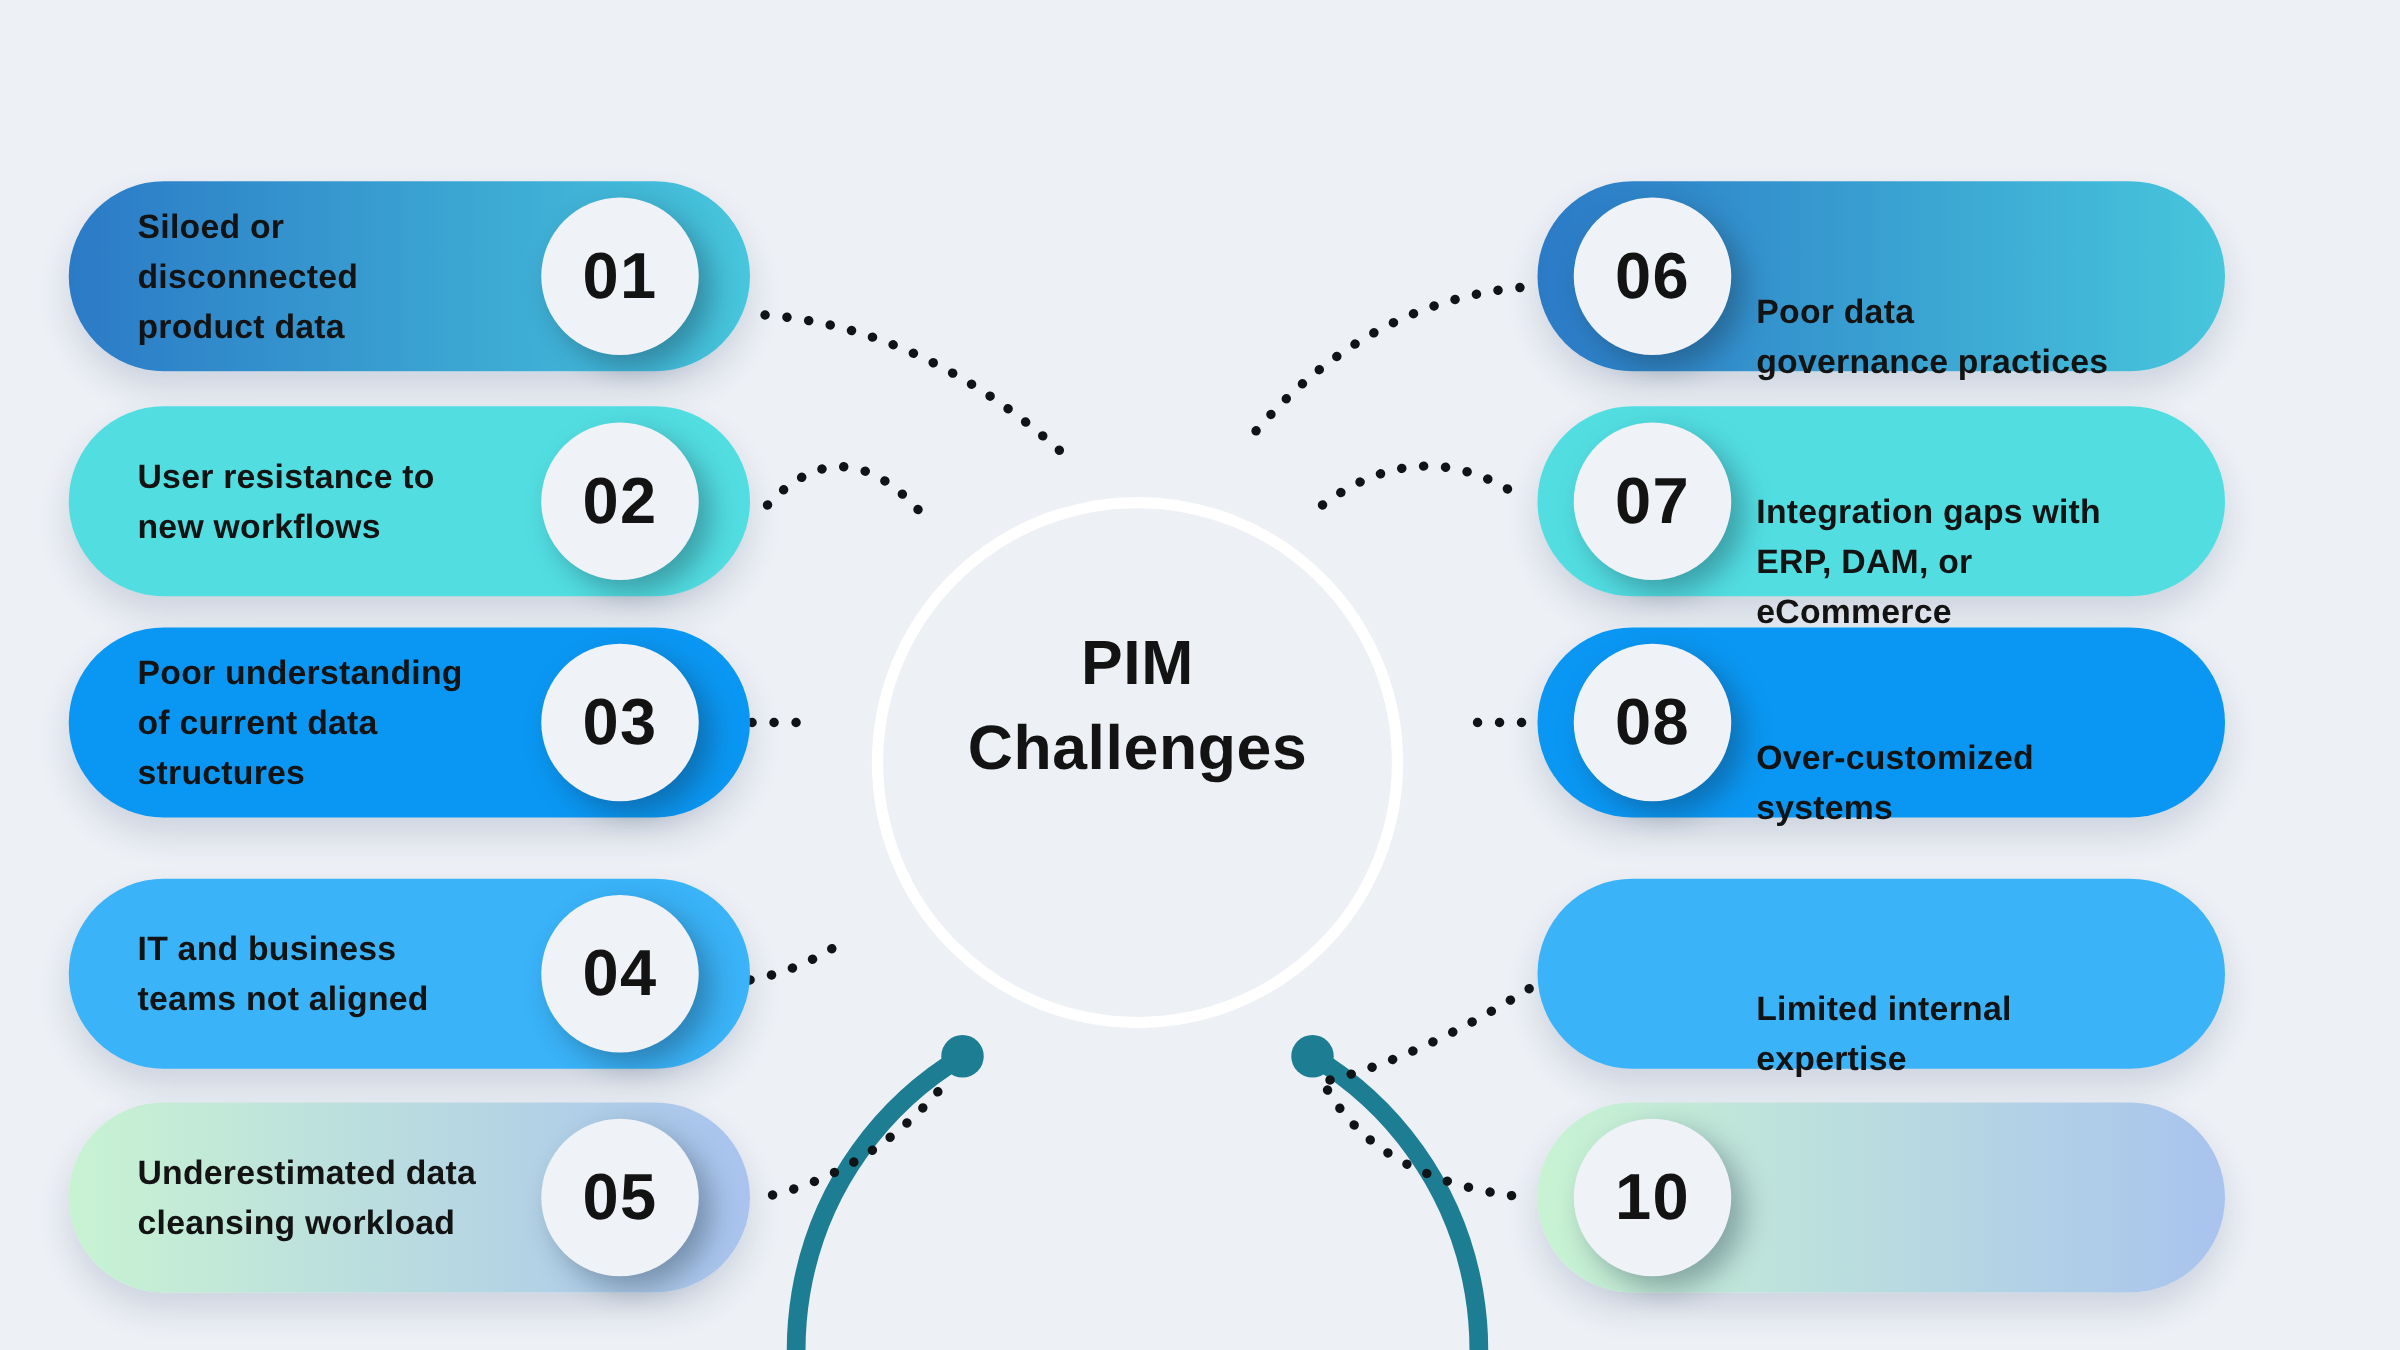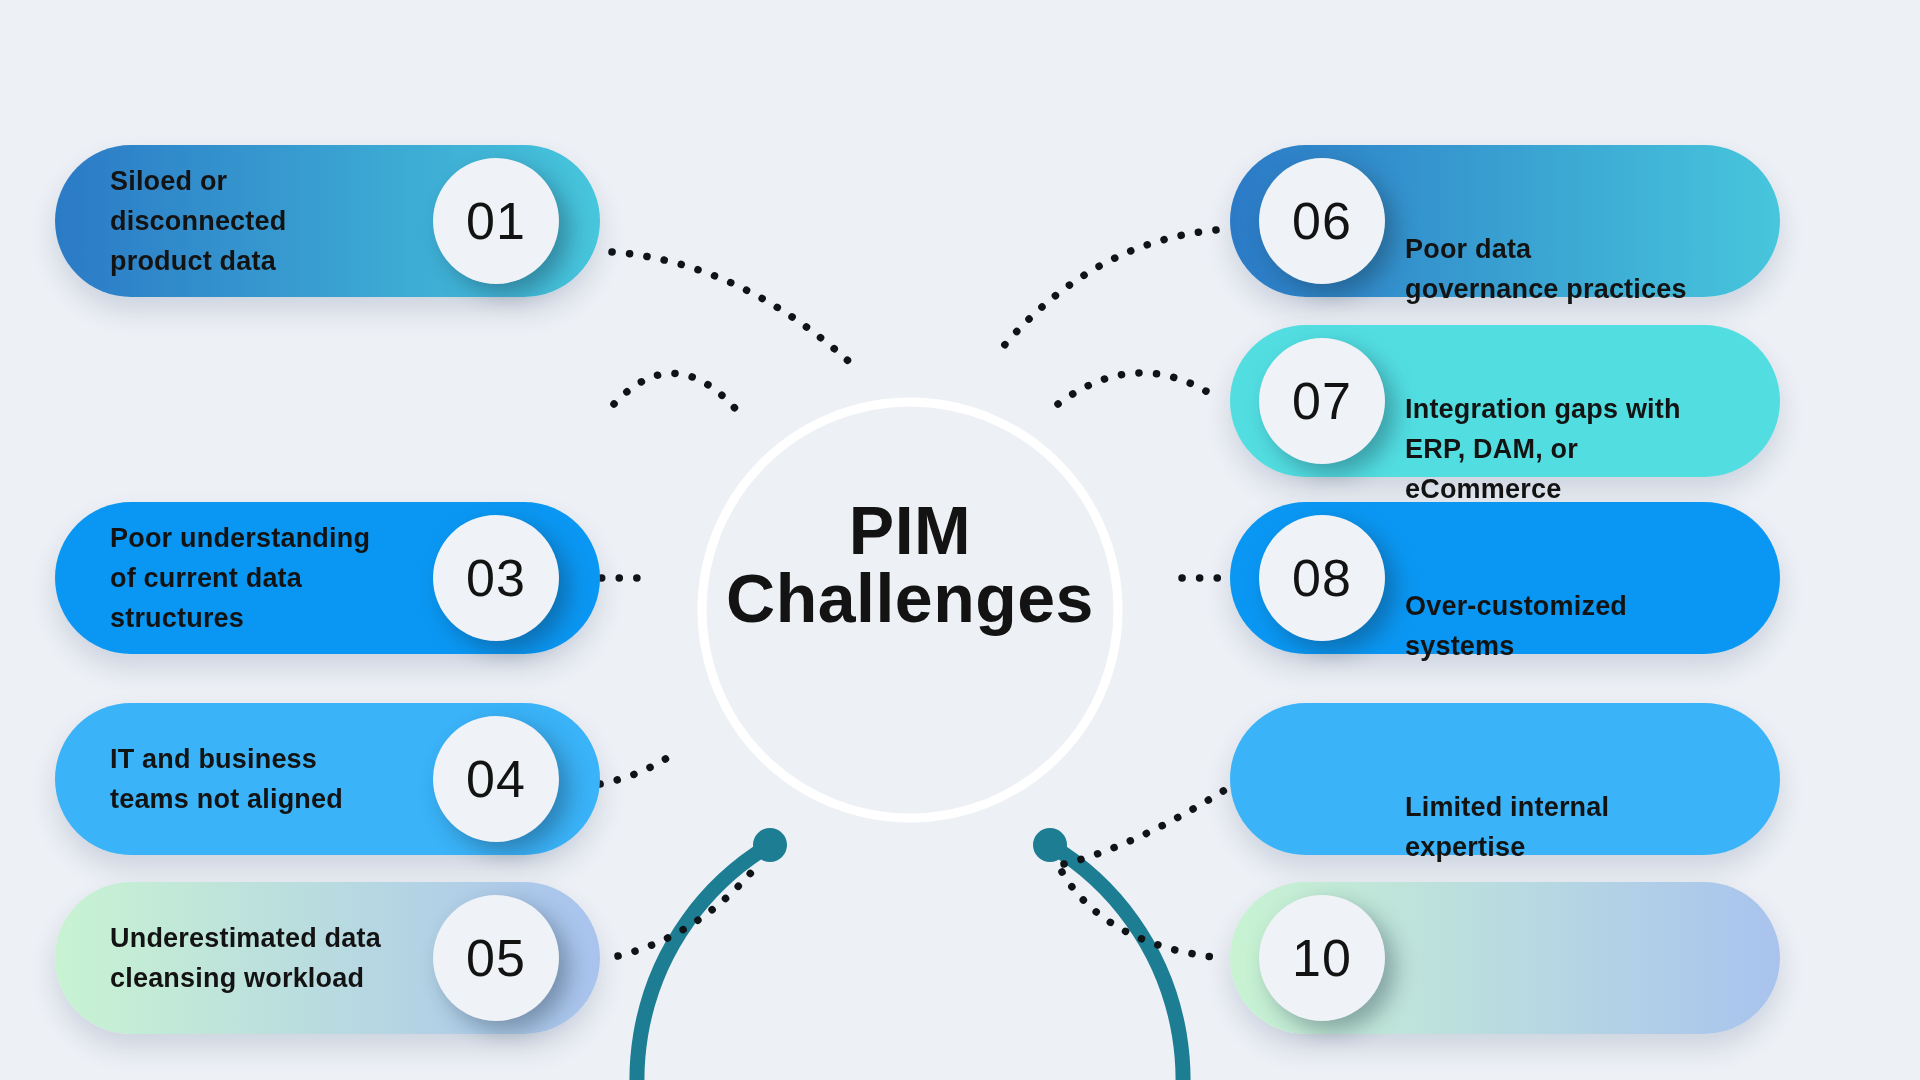--- a/index.html
+++ b/index.html
@@ -18,40 +18,40 @@
     position:absolute;top:50%;transform:translateY(-50%);
     font-weight:700;font-size:27px;line-height:40px;letter-spacing:.2px;
     white-space:pre-line;
   }
   .pill .num-circle{
     position:absolute;top:50%;transform:translateY(-50%);
     width:126px;height:126px;border-radius:50%;
     background:#eff2f7;
     box-shadow:10px 10px 22px rgba(20,40,60,0.35);
     display:flex;align-items:center;justify-content:center;
-    font-weight:400;font-size:52px;letter-spacing:1px;
+    font-weight:700;font-size:52px;letter-spacing:1px;
   }
   .pill.left{left:55px;width:545px;}
   .pill.left .label{left:55px;width:330px;}
   .pill.left .num-circle{left:378px;}
   .pill.right{left:1230px;width:550px;}
   .pill.right .label{left:175px;width:360px;margin-top:48px;}
   .pill.right .num-circle{left:29px;}
 
   .row1{top:145px;} .row2{top:325px;} .row3{top:502px;} .row4{top:703px;} .row5{top:882px;}
 
   .blue-gradient{background:linear-gradient(90deg,#2b7ac6,#47c6dc);}
   .turquoise{background:#52dee1;}
   .bright-blue{background:#0a97f3;}
   .light-blue{background:#3ab3f8;}
   .green-gradient{background:linear-gradient(90deg,#c8f3d2,#a9c3ee);}
 
   .center-title{
     position:absolute;left:610px;top:496px;width:600px;z-index:2;
-    text-align:center;font-weight:800;font-size:68px;line-height:68px;
+    text-align:center;font-weight:800;font-size:50px;line-height:68px;
     letter-spacing:.5px;color:#131313;
   }
 </style>
 </head>
 <body>
 
 <div class="canvas">
 
   <svg class="overlay" width="1920" height="1080" viewBox="0 0 1920 1080">
 
@@ -78,20 +78,25 @@
   <div class="center-title">
     <div>PIM</div>
     <div>Challenges</div>
   </div>
 
   <div class="pill left row1 blue-gradient">
     <div class="label">Siloed or
 disconnected
 product data</div>
     <div class="num-circle">01</div>
+  </div>
+  <div class="pill left row2 turquoise">
+    <div class="label">User resistance to
+new workflows</div>
+    <div class="num-circle">02</div>
   </div>
   <div class="pill left row3 bright-blue">
     <div class="label">Poor understanding
 of current data
 structures</div>
     <div class="num-circle">03</div>
   </div>
   <div class="pill left row4 light-blue">
     <div class="label">IT and business
 teams not aligned</div>

